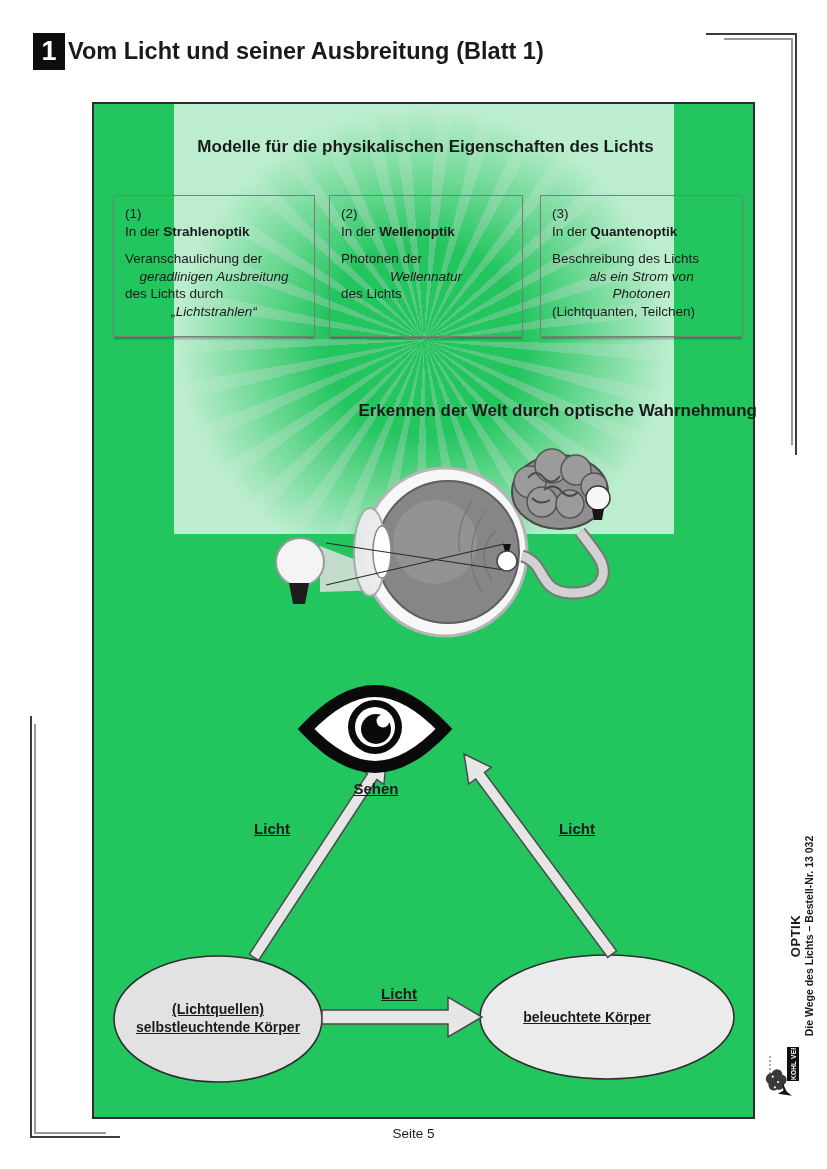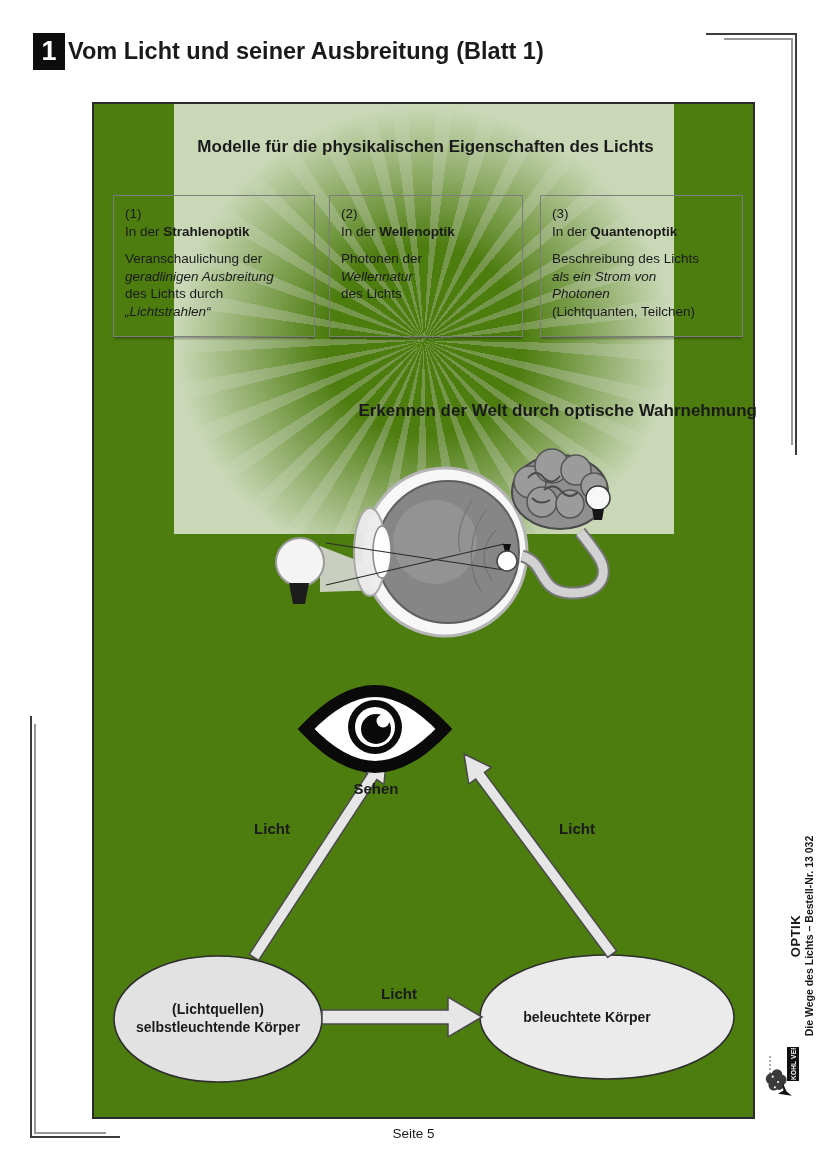--- a/index.html
+++ b/index.html
@@ -22,47 +22,47 @@
   .badge { position:absolute; left:33px; top:33px; width:32px; height:37px;
     background:#0d0d0d; color:#fff; font-weight:bold; font-size:27px;
     display:flex; align-items:center; justify-content:center; }
   .page-title { position:absolute; left:68px; top:33px; height:37px;
     display:flex; align-items:center; font-size:23.5px; white-space:nowrap; }
   .page-title .t-bold { font-weight:bold; }
   .page-title .t-normal { font-weight:bold; margin-left:7px; }
 
   
   .main-box { position:absolute; left:92px; top:102px; width:663px; height:1017px;
-    border:2px solid #2b2b2b; background:#4d7c0f; }
+    border:2px solid #2b2b2b; background:#22c55e; }
 
   .burst { position:absolute; left:80px; top:0px; width:500px; height:430px;
     background:
       radial-gradient(ellipse at 50% 55%, rgba(255,255,255,0) 0%, rgba(255,255,255,0) 28%, #ffffff 70%),
       repeating-conic-gradient(from -8deg at 50% 55%, rgba(208,208,208,0.45) 0deg 4deg, rgba(255,255,255,0) 4deg 11deg);
     opacity:.7; }
 
   .models-heading { position:absolute; left:0; top:33px; width:663px; text-align:center;
     font-weight:bold; font-size:17px; }
   .perception-heading { position:absolute; left:0; top:297px; width:663px; text-align:right;
     font-weight:bold; font-size:17px; }
 
   .model-box { position:absolute; top:91px; height:142px; border:1px solid #7d7d7d;
     background:transparent; padding:9px 11px; font-size:13.5px; line-height:17.5px;
     box-shadow:0 3px 2px -1px rgba(0,0,0,0.28); }
   .mb1 { left:19px;  width:202px; }
   .mb2 { left:235px; width:194px; }
   .mb3 { left:446px; width:203px; }
   .model-box .gap { height:10px; }
   .b { font-weight:bold; }
-  .i { font-style:italic; }
+  .i { font-style:italic;text-align:center; }
 
   .illu { position:absolute; left:166px; top:336px; width:360px; height:225px; }
   .diagram-svg { position:absolute; left:0; top:0; width:663px; height:1017px; }
 
-  .dlabel { position:absolute; font-weight:bold; text-align:center; }
+  .dlabel { position:absolute; font-weight:bold; text-align:center;text-decoration:underline; }
   .sehen   { left:232px; top:676px; width:100px; font-size:15px; }
   .licht-l { left:138px; top:716px; width:80px;  font-size:15px; }
   .licht-r { left:443px; top:716px; width:80px;  font-size:15px; }
   .licht-m { left:265px; top:881px; width:80px;  font-size:15px; }
   .src-label { left:14px;  top:896px; width:220px; font-size:14px; line-height:18px; }
   .lit-label { left:383px; top:905px; width:220px; font-size:14px; }
 
   
   .side-text { position:absolute; left:802px; top:936px; transform:translate(-50%,-50%) rotate(-90deg);
     white-space:nowrap; text-align:center; }

